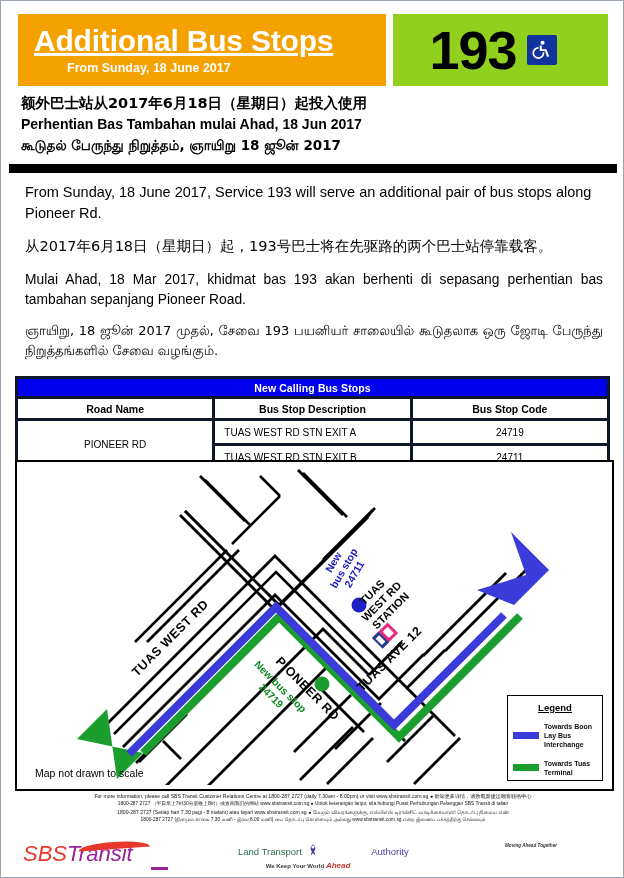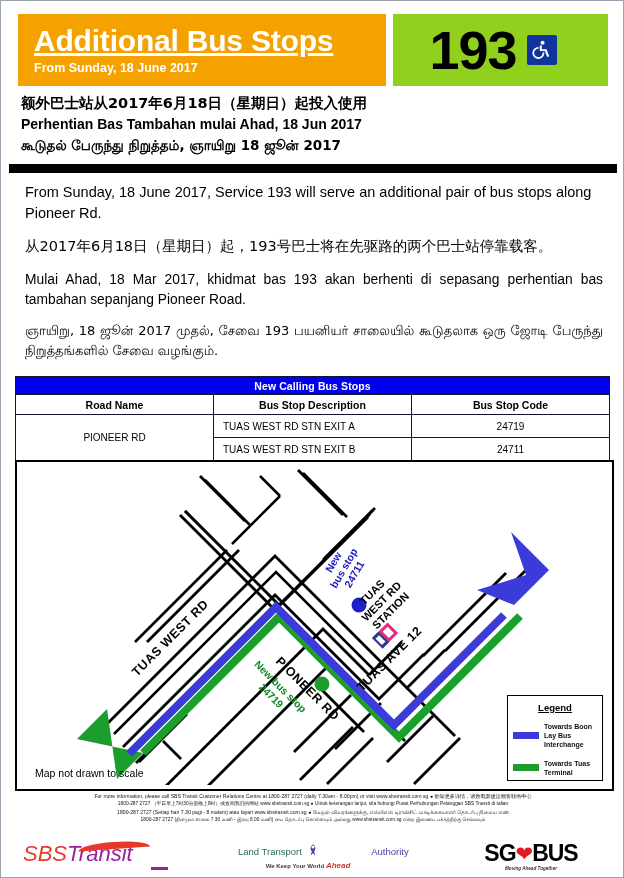--- a/index.html
+++ b/index.html
@@ -27,21 +27,21 @@
     flex:0 0 368px;background:#F5A200;
     position:relative;
     display:flex;flex-direction:column;justify-content:center;
     padding-left:16px;box-sizing:border-box;
   }
   .hdr-title{
     color:#ffffff;font-size:30px;font-weight:bold;line-height:1;
     letter-spacing:-0.2px;margin-bottom:6px;text-decoration:underline;
   }
   .hdr-sub{
-    color:#ffffff;font-size:12.5px;font-weight:bold;line-height:1;
+    color:#ffffff;font-size:12.5px;font-weight:bold;line-height:1;margin-left:33px;
   }
   .hdr-green{
     flex:1 1 auto;background:#92D01E;
     display:flex;align-items:center;justify-content:center;gap:10px;
     padding-right:15px;box-sizing:border-box;
   }
   .svc-num{
     font-size:54px;font-weight:bold;line-height:1;color:#000;
     letter-spacing:-1px;
   }
@@ -72,21 +72,21 @@
   .p-zh{font-size:14.5px;line-height:1.5;margin:0 0 12px 0;font-family:"DejaVu Sans",sans-serif;}
   .p-ms{font-size:13.8px;line-height:1.45;margin:0 0 11px 0;text-align:justify;}
   .p-ta{font-size:13px;line-height:1.55;margin:0;text-align:justify;font-family:"DejaVu Sans",sans-serif;}
 
   
   .tbl{
     position:absolute;left:14px;top:375px;width:595px;
     border-collapse:collapse;table-layout:fixed;
     border:1px solid #000;
   }
-  .tbl td,.tbl th{border:1px solid #0f172a;padding:0;}
+  .tbl td,.tbl th{border:3px solid #0f172a;padding:0;}
   .tbl .bar{
     background:#0000EE;color:#fff;font-size:10.5px;font-weight:bold;
     text-align:center;height:17px;letter-spacing:0.1px;
   }
   .tbl .hcell{
     font-size:10.5px;font-weight:bold;text-align:center;height:19px;
   }
   .tbl .road{
     font-size:10px;text-align:center;vertical-align:middle;
   }
@@ -361,20 +361,17 @@
         </span>
         <span class="lta-auth">Authority</span>
       </div>
       <div class="lta-bot">
         <span class="lta-keep">We Keep Your World</span>
         <span class="lta-moving">Ahead</span>
       </div>
     </div>
 
     <div class="logo-sgbus">
-      <div class="sg-main">
-        <span>SG</span><span class="sg-heart">❤</span><span>BUS</span>
-      </div>
       <div class="sg-tag">Moving Ahead Together</div>
     </div>
   </div>
 
 </div>
 
 </body></html>

